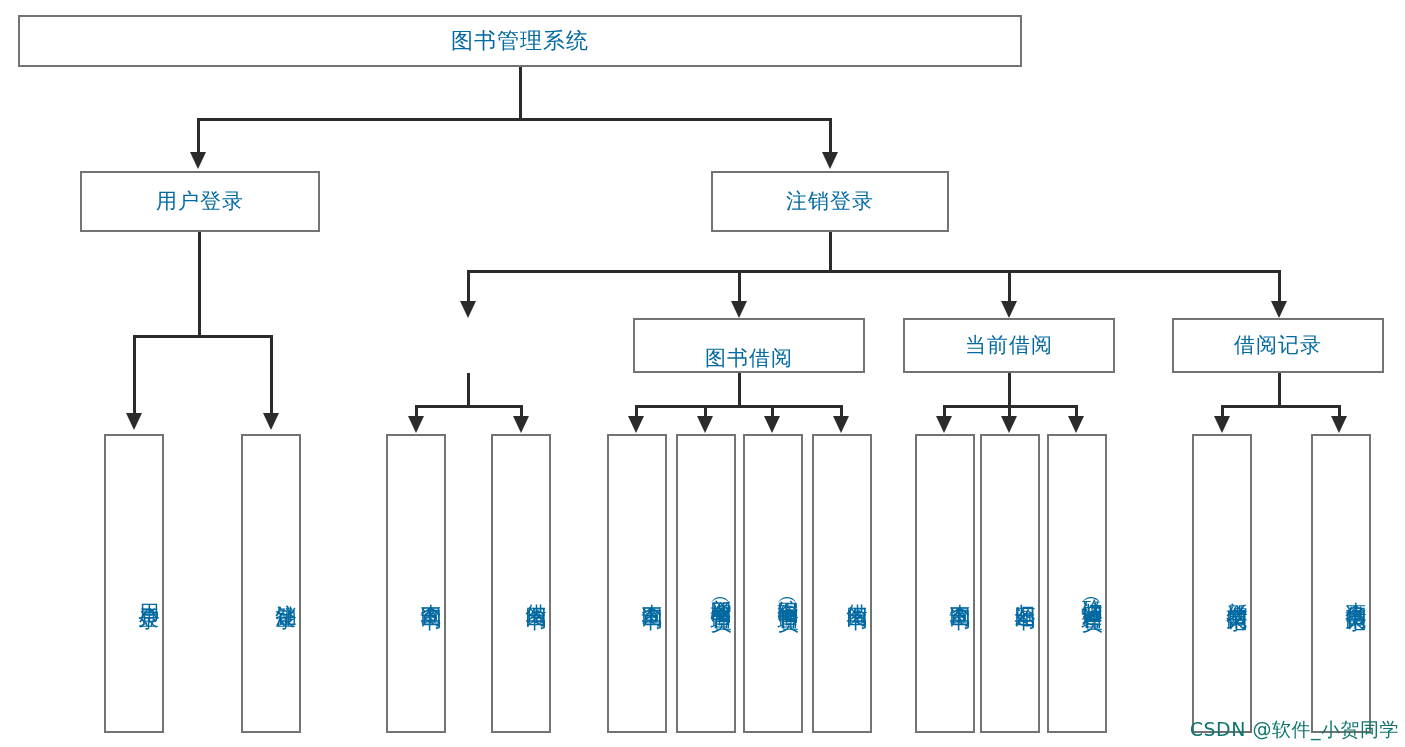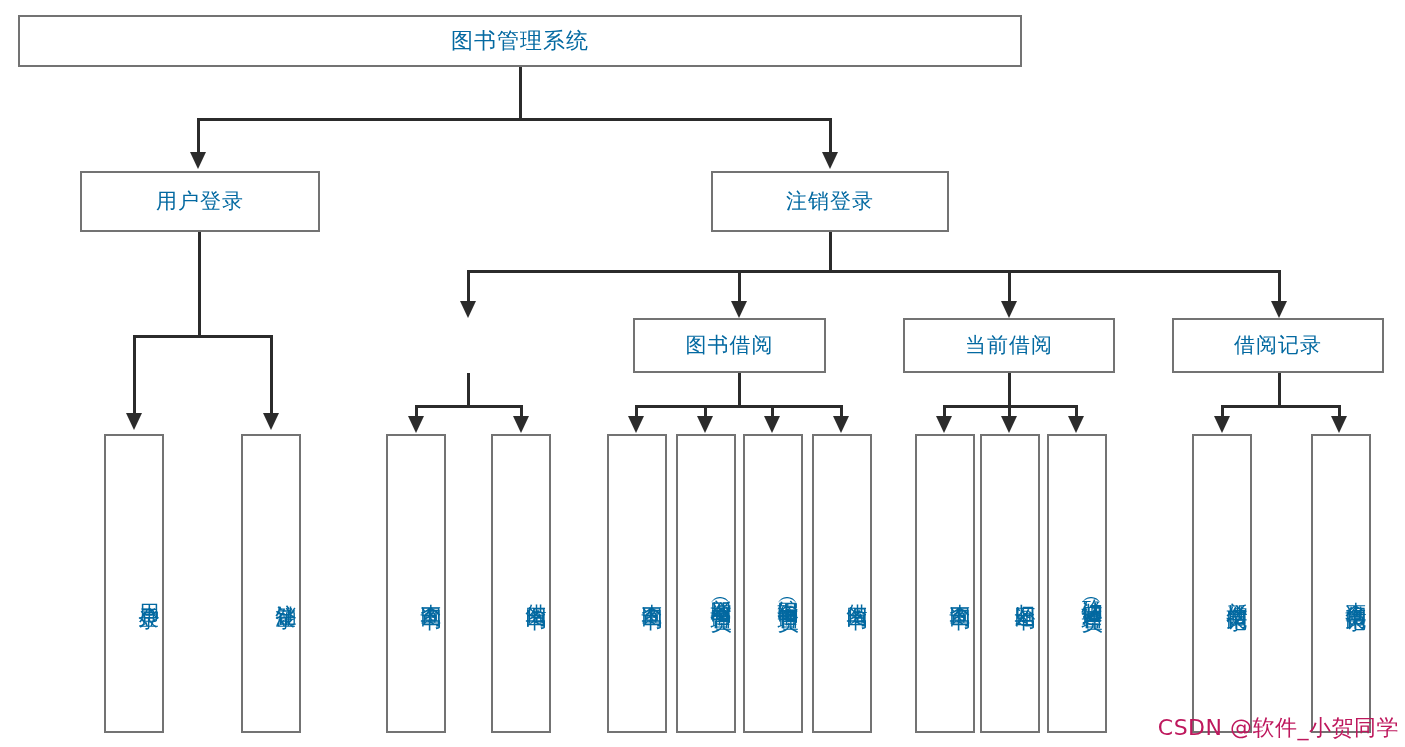--- a/index.html
+++ b/index.html
@@ -62,22 +62,22 @@
     width:0;height:0;
     border-left:8px solid transparent;
     border-right:8px solid transparent;
     border-top:17px solid #2b2b2b;
   }
   
   #watermark{
     position:absolute;
     right:6px;
     bottom:4px;
-    font-size:22px;
-    color:#be185d;
+    font-size:19px;
+    color:#0f766e;
     letter-spacing:.5px;
     user-select:none;
     white-space:nowrap;
   }
 </style>
 </head>
 <body>
 
 <div id="canvas">
 
@@ -112,21 +112,21 @@
   <div class="hline" style="left:467px;top:270px;width:814px;"></div>
   <div class="vline" style="left:467px;top:270px;height:33px;"></div>
   <div class="arrow" style="left:460px;top:301px;"></div>
   <div class="vline" style="left:738px;top:270px;height:33px;"></div>
   <div class="arrow" style="left:731px;top:301px;"></div>
   <div class="vline" style="left:1008px;top:270px;height:33px;"></div>
   <div class="arrow" style="left:1001px;top:301px;"></div>
   <div class="vline" style="left:1278px;top:270px;height:33px;"></div>
   <div class="arrow" style="left:1271px;top:301px;"></div>
 
-  <div class="node h" style="left:633px;top:318px;width:193px;height:55px;">
+  <div class="node h" style="left:633px;top:318px;width:232px;height:55px;align-items:flex-end;">
     <span class="lbl">图书借阅</span>
   </div>
   <div class="node h" style="left:1172px;top:318px;width:212px;height:55px;">
     <span class="lbl">借阅记录</span>
   </div>
   <div class="node h" style="left:903px;top:318px;width:212px;height:55px;">
     <span class="lbl">当前借阅</span>
   </div>
 
   <div class="vline" style="left:467px;top:373px;height:32px;"></div>

